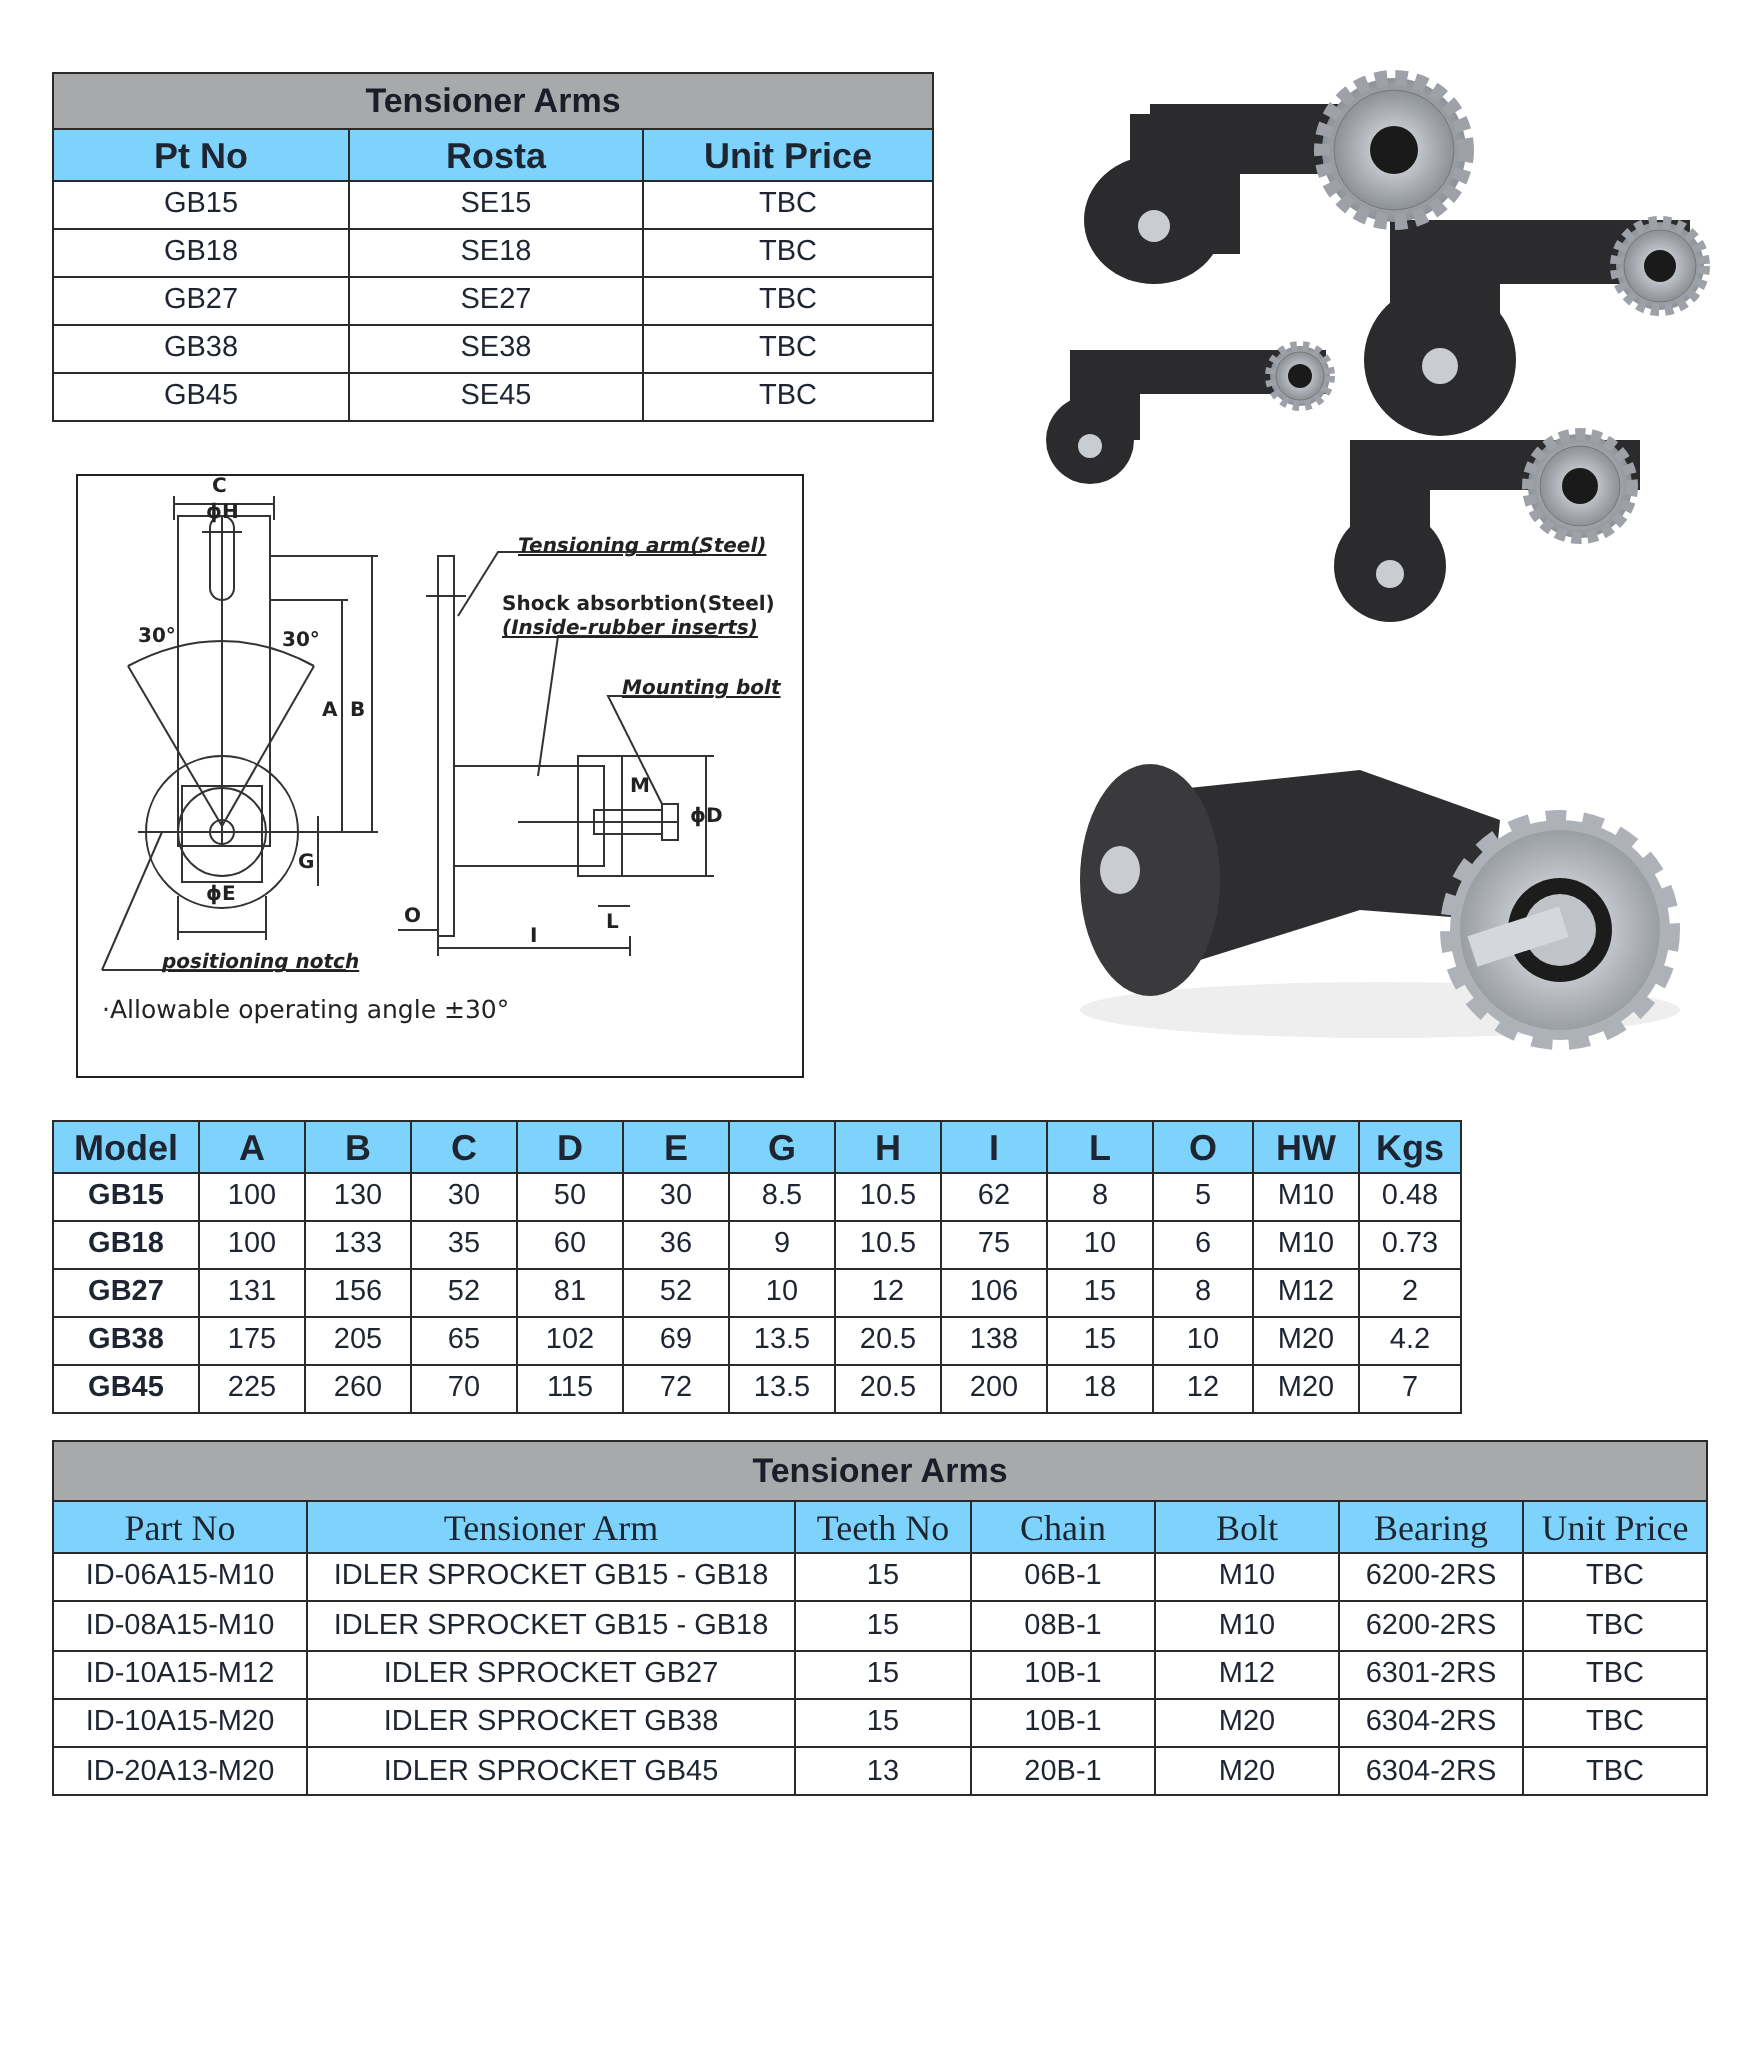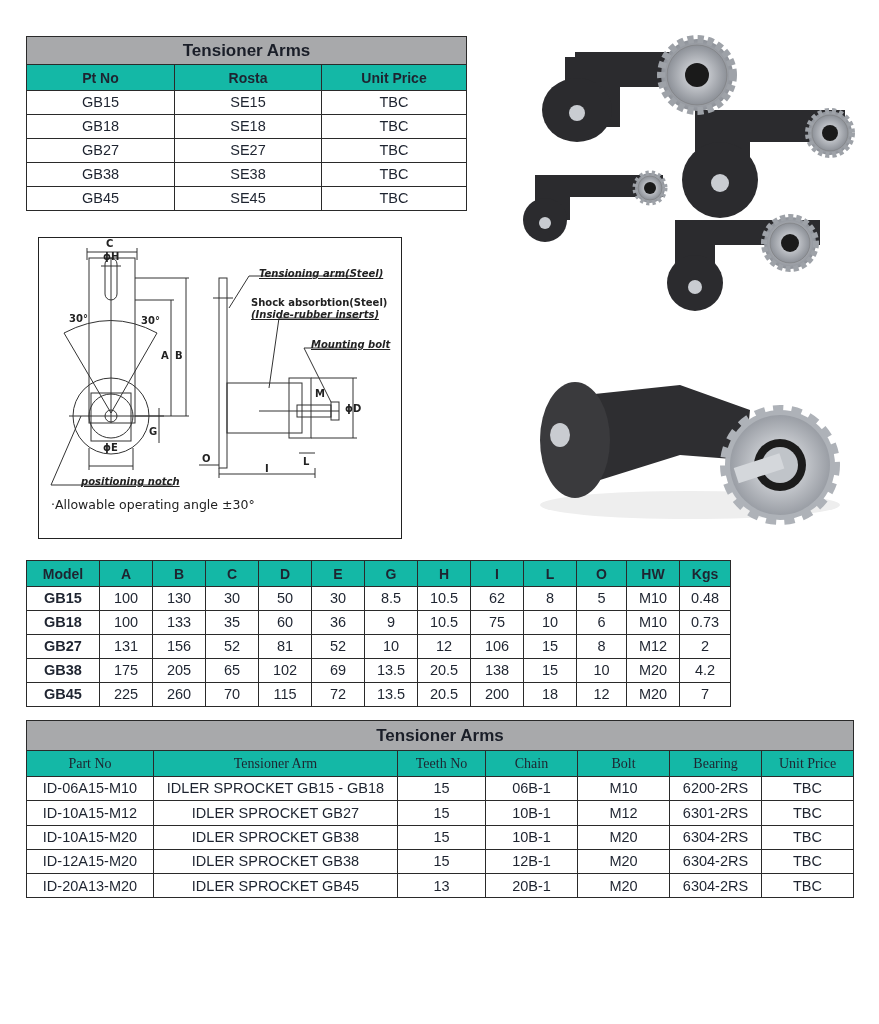--- a/index.html
+++ b/index.html
@@ -2,21 +2,21 @@
 <html><head>
 <meta charset="utf-8">
 <style>
   html, body { margin:0; padding:0; background:#ffffff; }
   body { width:879px; height:1024px; position:relative; overflow:hidden;
          font-family:"Liberation Sans", "DejaVu Sans", sans-serif; color:#1e2430; }
   table { border-collapse:collapse; position:absolute; table-layout:fixed; }
   td, th { border:1.5px solid #2a2a2a; text-align:center; padding:0; font-weight:normal;
            font-size:14.5px; line-height:1; overflow:hidden; white-space:nowrap; }
   .title-row th { background:#a8a9ab; font-weight:bold; font-size:17px; color:#1a1e28; }
-  .head-row th { background:#14b8a6; font-size:14px; }
+  .head-row th { background:#7dd3fc; font-size:18px; }
 
   #t1 { left:26px; top:36px; width:440px; }
   #t1 .title-row th { height:27px; }
   #t1 .head-row th { height:25px; font-weight:bold; }
   #t1 td { height:23px; }
 
   #t2 { left:26px; top:560px; width:704px; }
   #t2 .head-row th { height:25px; font-weight:bold; }
   #t2 td { height:23px; }
   #t2 td.model { font-weight:bold; }
@@ -366,42 +366,42 @@
       <tr>
         <td>ID-06A15-M10</td>
         <td>IDLER SPROCKET GB15 - GB18</td>
         <td>15</td>
         <td>06B-1</td>
         <td>M10</td>
         <td>6200-2RS</td>
         <td>TBC</td>
       </tr>
       <tr>
+        <td>ID-08A15-M10</td>
+        <td>IDLER SPROCKET GB15 - GB18</td>
+        <td>15</td>
+        <td>08B-1</td>
+        <td>M10</td>
+        <td>6200-2RS</td>
+        <td>TBC</td>
+      </tr>
+      <tr>
         <td>ID-10A15-M12</td>
         <td>IDLER SPROCKET GB27</td>
         <td>15</td>
         <td>10B-1</td>
         <td>M12</td>
         <td>6301-2RS</td>
         <td>TBC</td>
       </tr>
       <tr>
         <td>ID-10A15-M20</td>
         <td>IDLER SPROCKET GB38</td>
         <td>15</td>
         <td>10B-1</td>
-        <td>M20</td>
-        <td>6304-2RS</td>
-        <td>TBC</td>
-      </tr>
-      <tr>
-        <td>ID-12A15-M20</td>
-        <td>IDLER SPROCKET GB38</td>
-        <td>15</td>
-        <td>12B-1</td>
         <td>M20</td>
         <td>6304-2RS</td>
         <td>TBC</td>
       </tr>
       <tr>
         <td>ID-20A13-M20</td>
         <td>IDLER SPROCKET GB45</td>
         <td>13</td>
         <td>20B-1</td>
         <td>M20</td>

